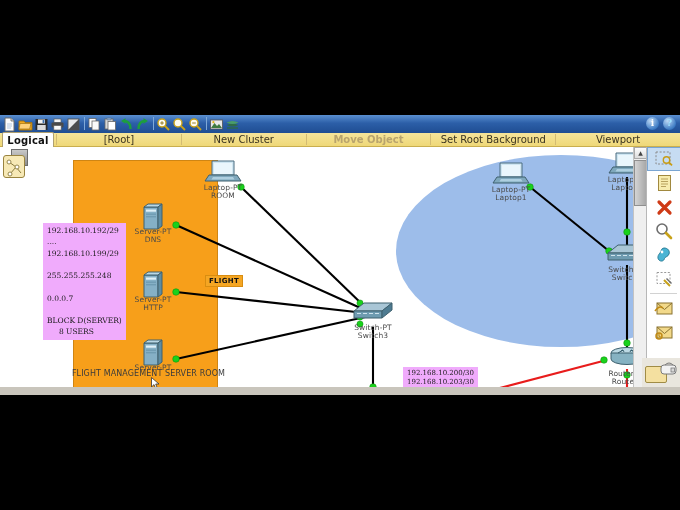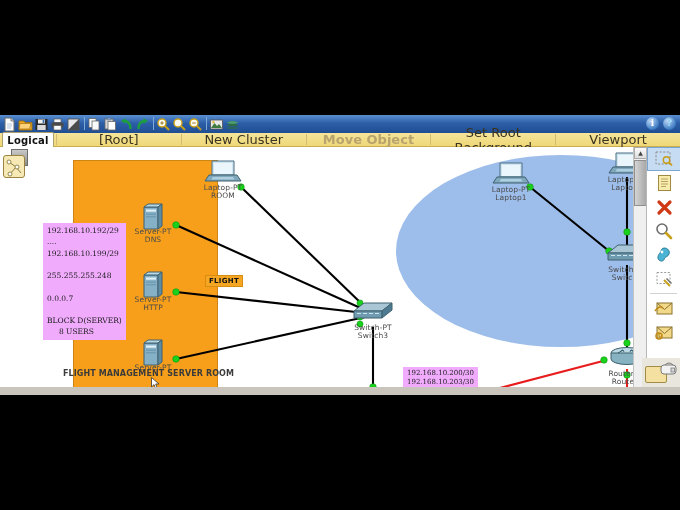--- a/index.html
+++ b/index.html
@@ -50,21 +50,21 @@
     color:#fff;font-size:9px;line-height:13px;text-align:center;font-weight:bold;
     font-family:"DejaVu Serif",serif;
   }
   .rnd-btn.q{ color:#9fe3ff; }
 
   
   .menustrip {
     position:absolute; left:0; top:18px; width:680px; height:14px;
     background: linear-gradient(to bottom,#f5e49a,#efd878);
     display:flex; align-items:center;
-    font-size:13px; color:#3a3320;
+    font-size:10px; color:#3a3320;
     border-bottom:1px solid #c9ae4e;
   }
   .ms-cell { flex:1; text-align:center; position:relative; }
   .ms-cell.dim { color:#b9a46d;font-weight:bold; }
   .ms-cell::after{
     content:""; position:absolute; right:0; top:1px; bottom:1px; width:1px;
     background:#d9c versus;
   }
   .ms-sep { width:1px; height:11px; background:#d3bb72; }
 
@@ -111,21 +111,21 @@
     background:#f79f1a; border:1px solid #cf8513;
   }
   .zone-label{
     position:absolute; left:172px; top:128px;
     background:#f5a623; color:#111; font-size:7px; font-weight:bold;
     padding:1px 3px; letter-spacing:.3px;
     border:1px solid #d98d10;
   }
   .zone-caption{
     position:absolute; left:28px; top:222px; width:175px;
-    text-align:center; font-size:8px; color:#3b3b3b; font-weight:bold;
+    text-align:center; font-size:8px; color:#3b3b3b; font-weight:normal;
     letter-spacing:.1px;
   }
 
   
   .zone-blue{
     position:absolute; left:363px; top:8px; width:330px; height:192px;
     background:#9dbdea; border-radius:50%;
   }
 
   

